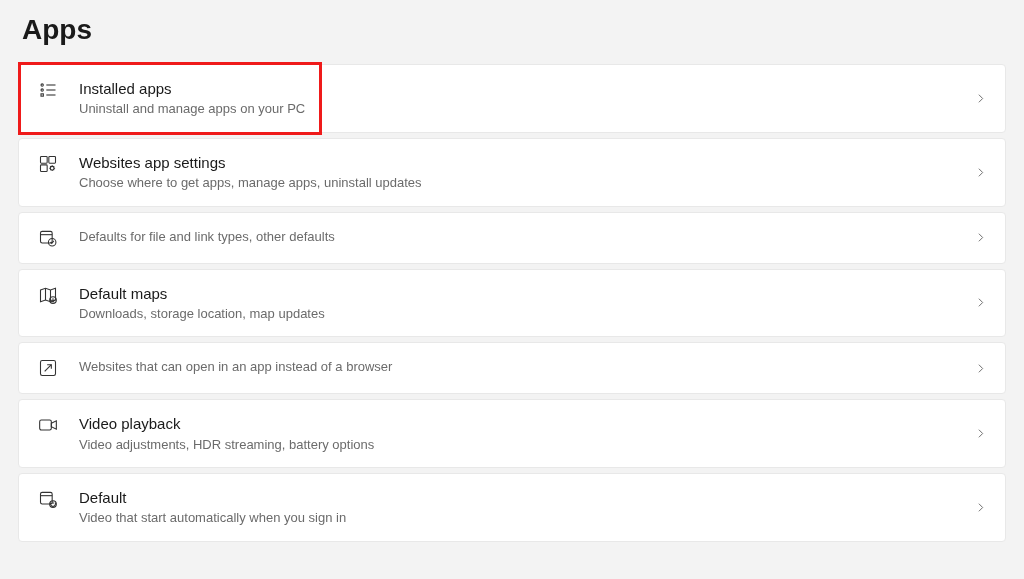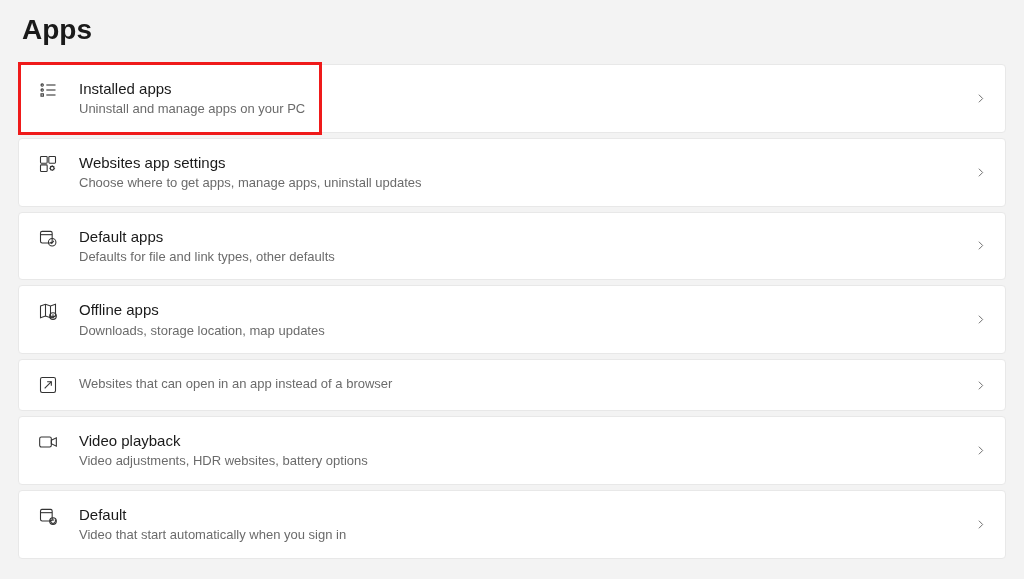--- a/index.html
+++ b/index.html
@@ -171,21 +171,20 @@
   <div class="settings-item">
     <span class="item-icon">
       <svg viewBox="0 0 24 24">
         <rect x="3" y="4" width="14" height="14" rx="2"></rect>
         <line x1="3" y1="8" x2="17" y2="8"></line>
         <circle cx="17" cy="17" r="4.5"></circle>
         <polyline points="15 17 16.5 18.5 19 15.5"></polyline>
       </svg>
     </span>
     <div class="item-text">
-      <span class="item-title">Default apps</span>
       <span class="item-desc">Defaults for file and link types, other defaults</span>
     </div>
     <span class="chevron">
       <svg viewBox="0 0 24 24">
           <polyline points="9 5 16 12 9 19"></polyline>
         </svg>
     </span>
   </div>
 
   <div class="settings-item">
@@ -193,21 +192,21 @@
       <svg viewBox="0 0 24 24">
         <polygon points="3 6 9 4 15 6 21 4 21 18 15 20 9 18 3 20"></polygon>
         <line x1="9" y1="4" x2="9" y2="18"></line>
         <line x1="15" y1="6" x2="15" y2="20"></line>
         <circle cx="18" cy="18" r="4"></circle>
         <line x1="18" y1="16" x2="18" y2="19"></line>
         <polyline points="16 18 18 20 20 18"></polyline>
       </svg>
     </span>
     <div class="item-text">
-      <span class="item-title">Offline apps</span>
+      <span class="item-title">Default maps</span>
       <span class="item-desc">Downloads, storage location, map updates</span>
     </div>
     <span class="chevron">
       <svg viewBox="0 0 24 24">
           <polyline points="9 5 16 12 9 19"></polyline>
         </svg>
     </span>
   </div>
 
   <div class="settings-item">
@@ -230,21 +229,21 @@
 
   <div class="settings-item">
     <span class="item-icon">
       <svg viewBox="0 0 24 24">
         <rect x="2" y="6" width="14" height="12" rx="2"></rect>
         <polygon points="16 10 22 7 22 17 16 14"></polygon>
       </svg>
     </span>
     <div class="item-text">
       <span class="item-title">Video playback</span>
-      <span class="item-desc">Video adjustments, HDR websites, battery options</span>
+      <span class="item-desc">Video adjustments, HDR streaming, battery options</span>
     </div>
     <span class="chevron">
       <svg viewBox="0 0 24 24">
           <polyline points="9 5 16 12 9 19"></polyline>
         </svg>
     </span>
   </div>
 
   <div class="settings-item">
     <span class="item-icon">

